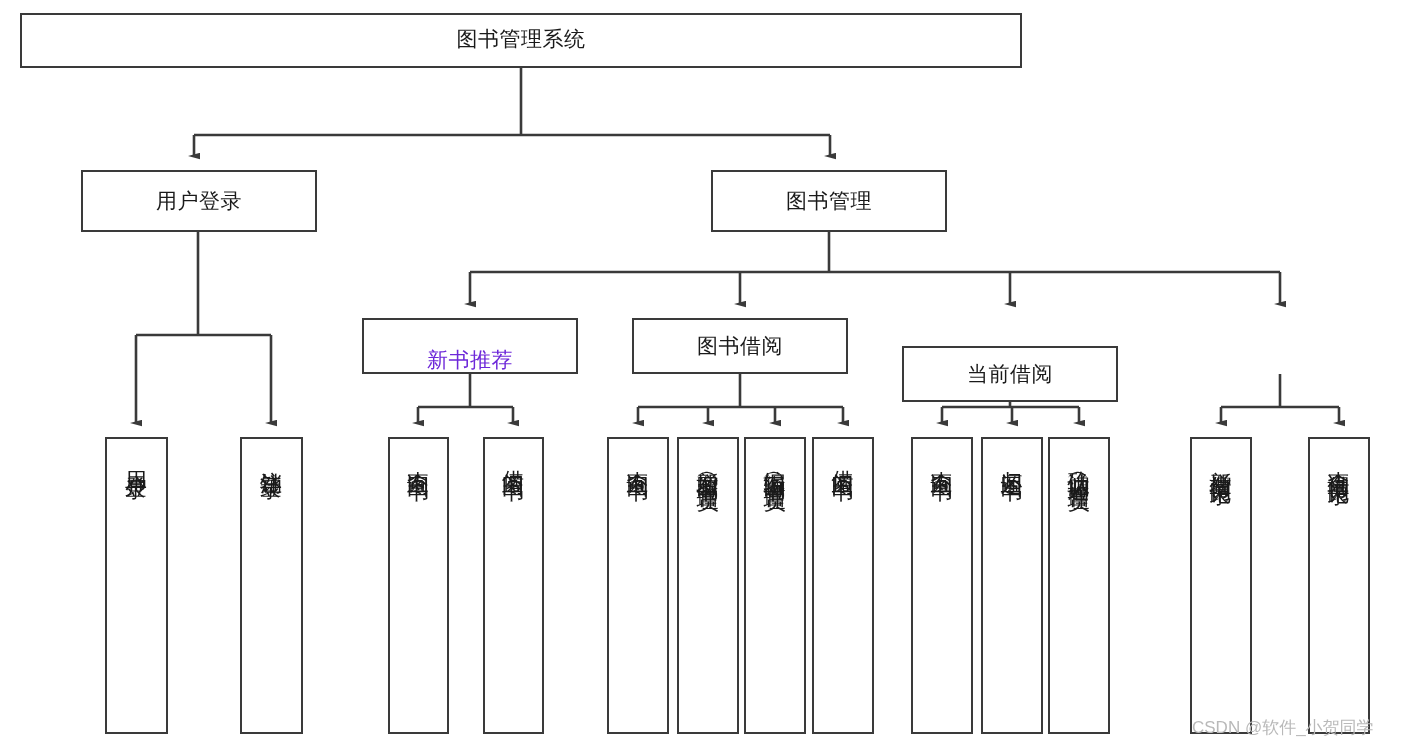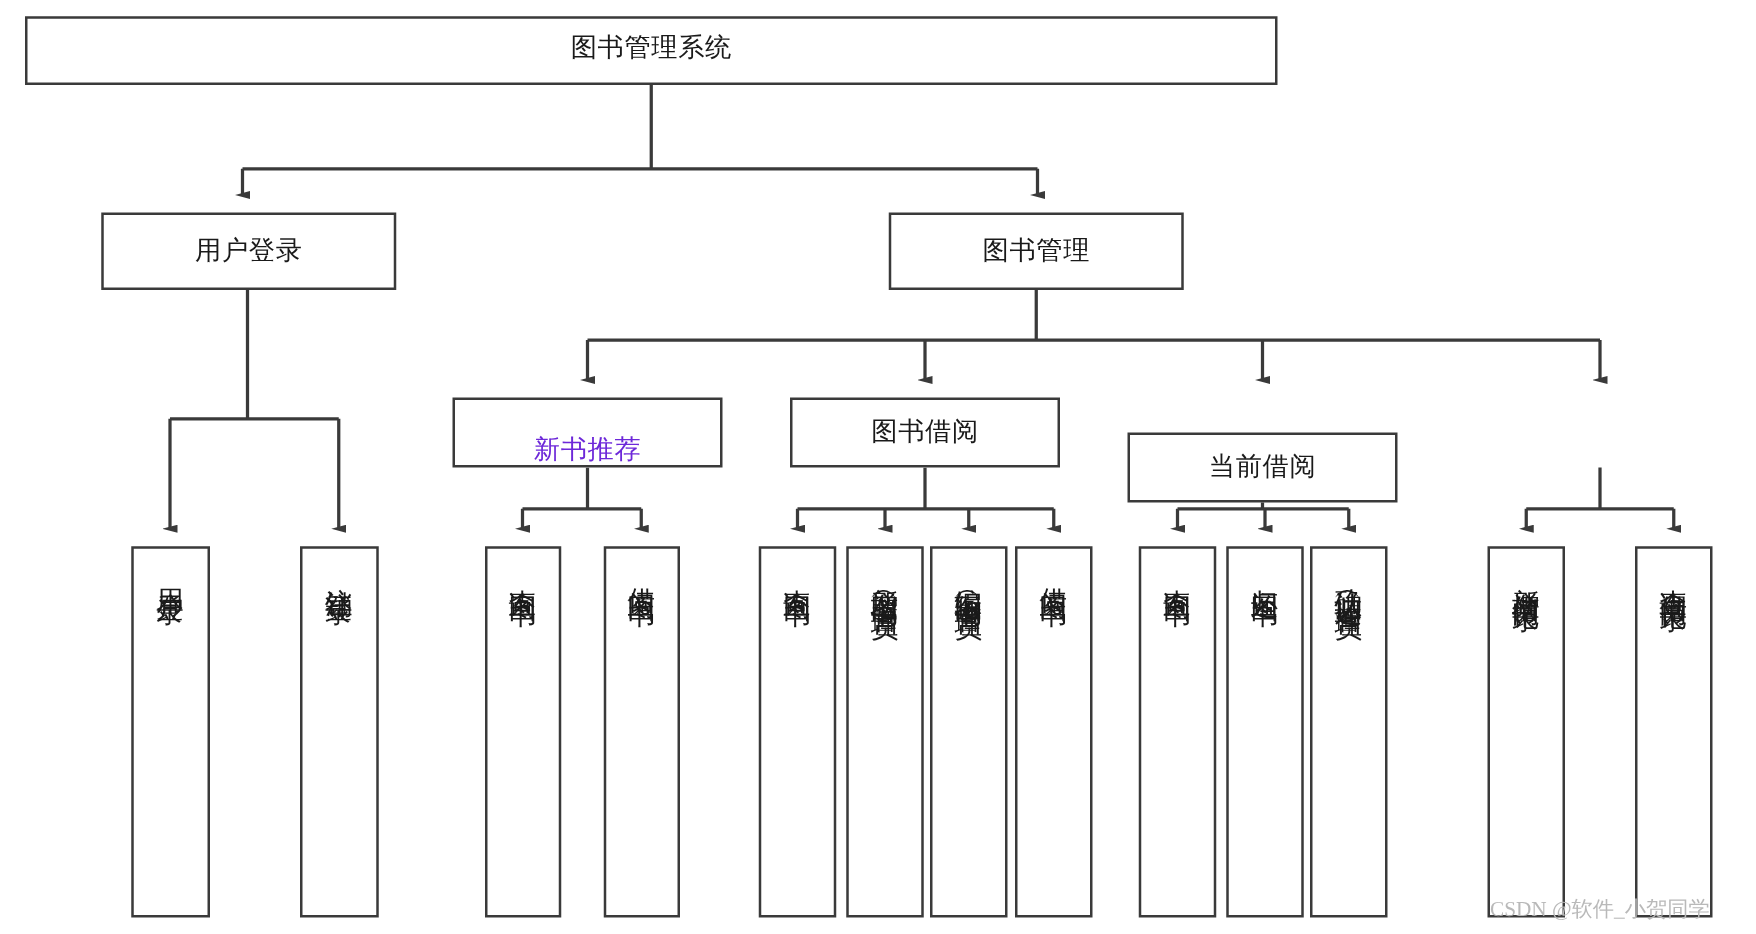--- a/index.html
+++ b/index.html
@@ -55,21 +55,21 @@
     font-size:22px;
     line-height:1.05;
     letter-spacing:3px;
   }
   .watermark{
     position:absolute;
     z-index:5;
     color:#b9b9b9;
     font-size:17px;
     white-space:nowrap;
-    font-family:Liberation Serif, serif;
+    font-family:Liberation Sans, sans-serif;
   }
 </style>
 </head>
 <body style="background: rgb(255, 255, 255);">
 
 <div id="diagram-root">
 
   <svg class="edges" viewBox="0 0 1405 747" xmlns="http://www.w3.org/2000/svg">
     <defs>
       <marker id="arrow" markerWidth="10" markerHeight="12" refX="3.2" refY="6" orient="auto" markerUnits="userSpaceOnUse">

